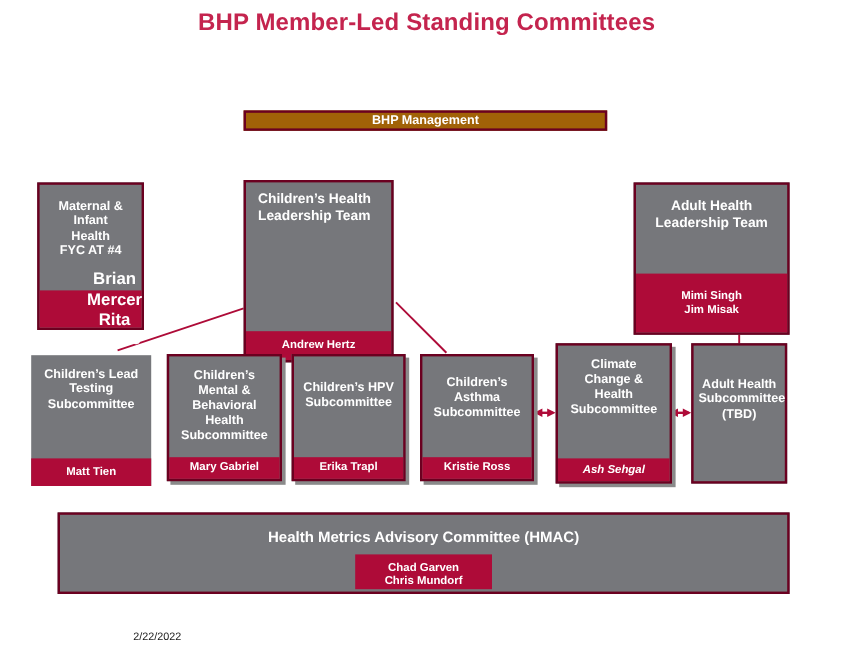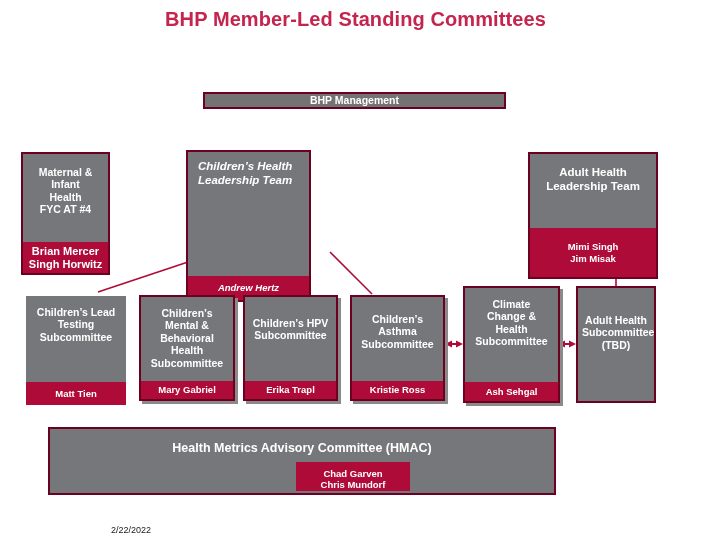--- a/index.html
+++ b/index.html
@@ -28,21 +28,21 @@
     text-align: center;
     color: #C4244E;
     font-size: 20px;
     font-weight: bold;
     letter-spacing: 0.1px;
   }
 
   
   #bhp-management {
     left: 203px; top: 92px; width: 303px; height: 17px;
-    background: #737373;
+    background: #a16207;
     border: 2px solid #6B0020;
     color: #ffffff;
     font-size: 10.5px;
     font-weight: bold;
     display: flex; align-items: center; justify-content: center;
     line-height: 1;
   }
 
   
   .node {
@@ -67,29 +67,29 @@
     line-height: 1.18;
     text-align: center;
     display: flex;
     flex-direction: column;
     align-items: center;
     justify-content: center;
   }
 
   
   #maternal-infant-health {
-    left: 21px; top: 152px; width: 89px; height: 123px;
+    left: 31px; top: 152px; width: 89px; height: 123px;
   }
   #maternal-infant-health .title {
     font-size: 10.5px; text-align: center; padding-top: 12px;
   }
-  #maternal-infant-health .namebar { height: 31px; font-size: 11px; }
+  #maternal-infant-health .namebar { height: 31px; font-size: 14px; padding-left: 40px; }
 
   #childrens-health-leadership {
-    left: 186px; top: 150px; width: 125px; height: 152px; font-style: italic;
+    left: 203px; top: 150px; width: 125px; height: 152px;
   }
   #childrens-health-leadership .title {
     font-size: 11.5px; text-align: left; padding: 8px 0 0 10px;
   }
   #childrens-health-leadership .namebar { height: 24px; font-size: 9.5px; }
 
   #adult-health-leadership {
     left: 528px; top: 152px; width: 130px; height: 127px;
   }
   #adult-health-leadership .title {
@@ -120,30 +120,30 @@
   #sub-asthma {
     left: 350px; top: 295px; width: 95px; height: 106px;
   }
   #sub-asthma .title { padding-top: 16px; }
   #sub-asthma .namebar { height: 18px; }
 
   #sub-climate-change {
     left: 463px; top: 286px; width: 97px; height: 117px;
   }
   #sub-climate-change .title { }
-  #sub-climate-change .namebar { height: 19px; }
+  #sub-climate-change .namebar { height: 19px; font-style: italic; }
 
   #sub-adult-health {
     left: 576px; top: 286px; width: 80px; height: 117px;
   }
   #sub-adult-health .title { padding-top: 26px; }
 
   
   #hmac {
-    left: 48px; top: 427px; width: 508px; height: 68px;
+    left: 48px; top: 427px; width: 610px; height: 68px;
     background: #76777B;
     border: 2px solid #6B0020;
   }
   #hmac .hmac-title {
     color: #ffffff;
     font-weight: bold;
     font-size: 12.5px;
     text-align: center;
     padding-top: 12px;
   }
@@ -195,21 +195,21 @@
 </svg>
 
 <div class="abs" id="chart-title">BHP  Member-Led Standing Committees</div>
 
 <div class="abs" id="bhp-management">BHP Management</div>
 
 <div class="abs node bordered" id="maternal-infant-health">
   <div class="title">Maternal &amp;<br>Infant<br>Health<br>FYC AT #4</div>
   <div class="namebar">
     <span>Brian Mercer</span>
-    <span>Singh Horwitz</span>
+    <span>Rita Kristie</span>
   </div>
 </div>
 
 <div class="abs node bordered" id="childrens-health-leadership">
   <div class="title">Children’s Health<br>Leadership Team</div>
   <div class="namebar">
     <span>Andrew Hertz</span>
   </div>
 </div>
 

